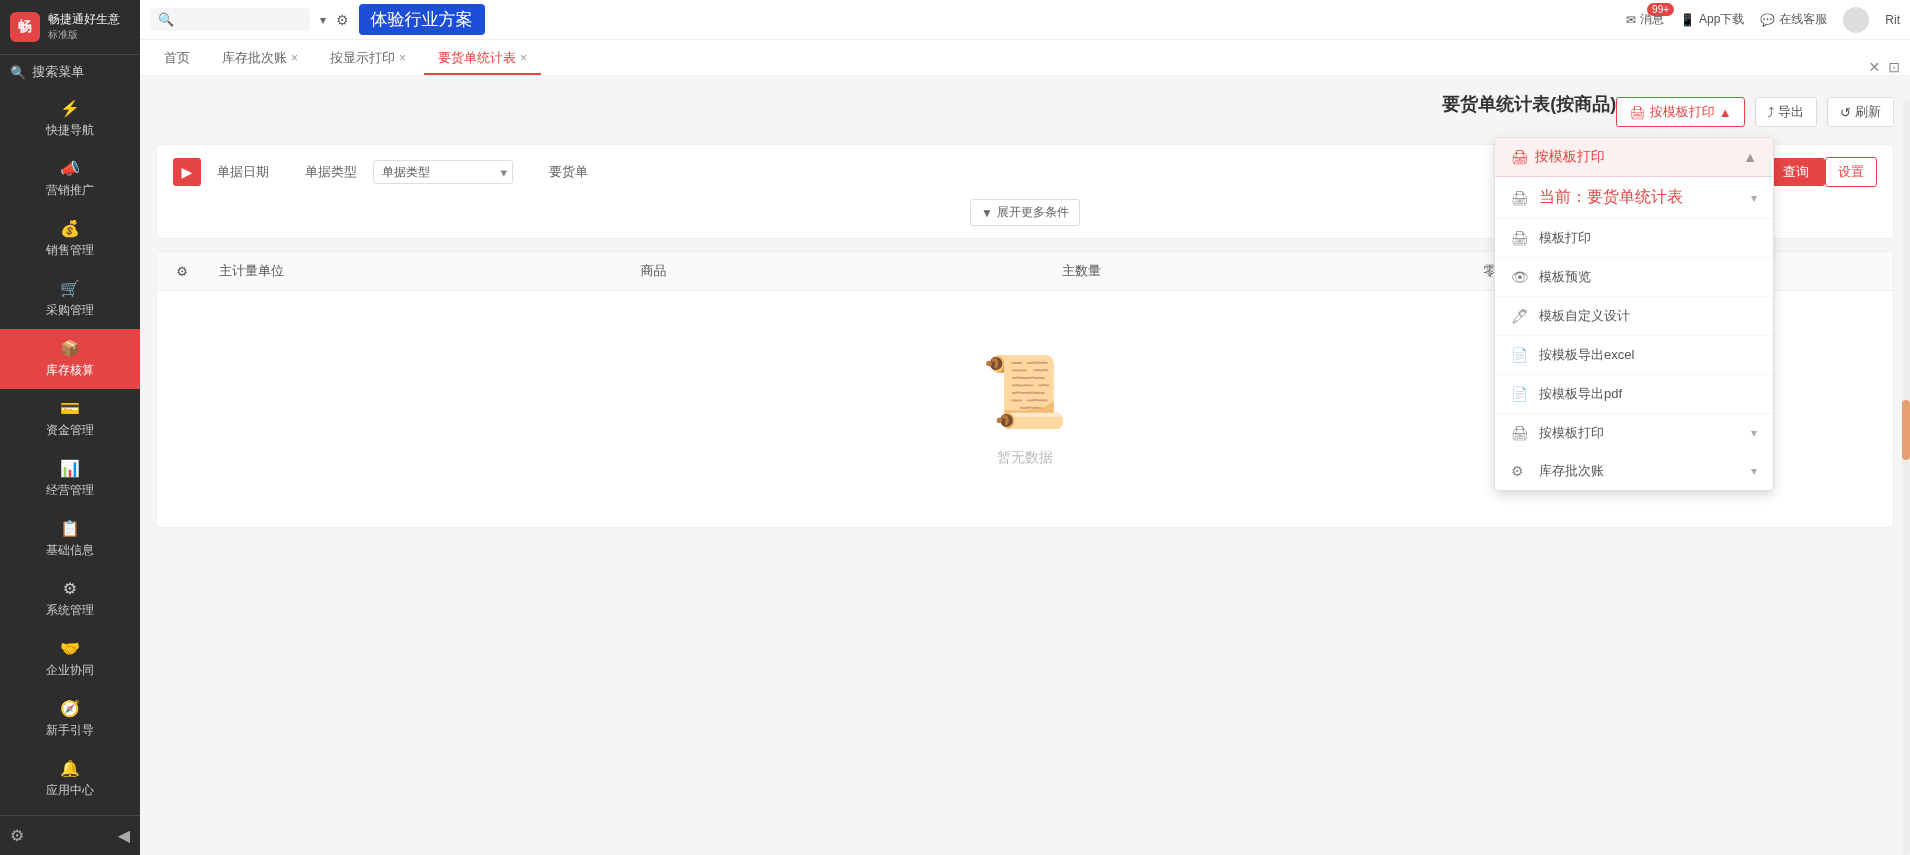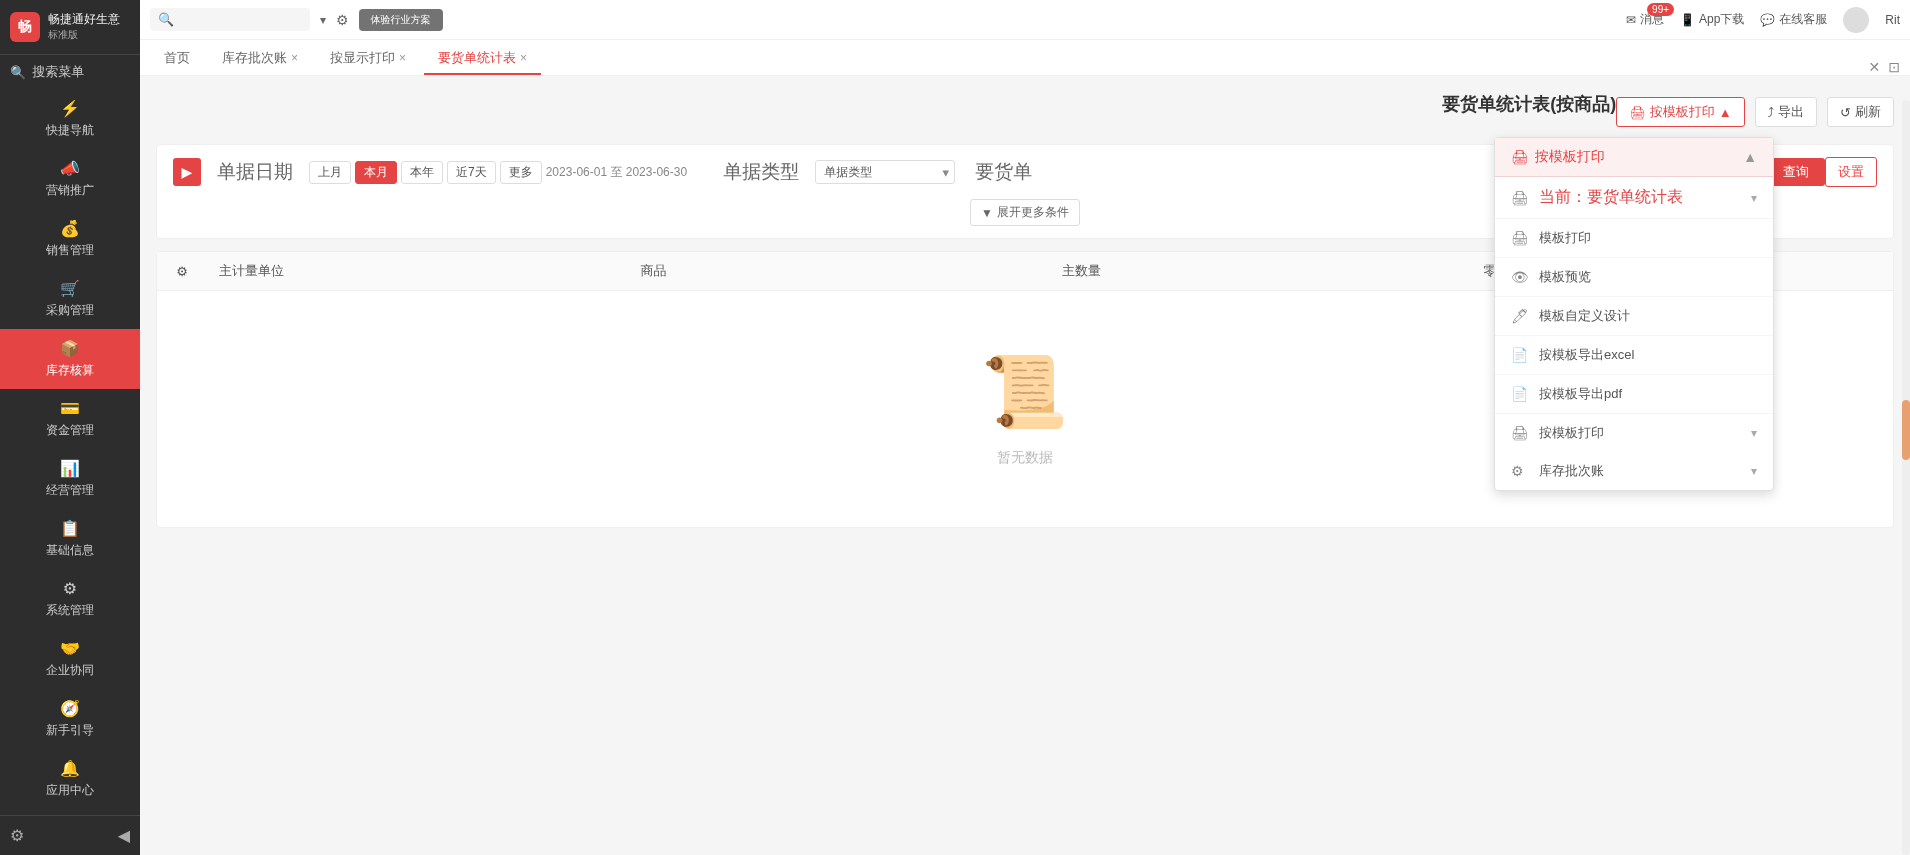--- a/index.html
+++ b/index.html
@@ -21,21 +21,21 @@
 
     
     .main { flex: 1; display: flex; flex-direction: column; overflow: hidden; }
 
     
     .topbar { height: 40px; background: #fff; display: flex; align-items: center; padding: 0 10px; gap: 10px; border-bottom: 1px solid #eee; flex-shrink: 0; }
     .topbar-search { display: flex; align-items: center; background: #f5f5f5; border-radius: 4px; padding: 4px 8px; gap: 4px; width: 160px; }
     .topbar-search input { border: none; background: transparent; font-size: 12px; outline: none; width: 120px; color: #666; }
     .topbar-dropdown { color: #666; cursor: pointer; font-size: 12px; }
     .topbar-gear { color: #666; cursor: pointer; font-size: 14px; }
-    .topbar-trial { background: #737373; color: white; padding: 4px 12px; border-radius: 4px; font-size: 10px; cursor: pointer; border: none; }
+    .topbar-trial { background: #1d4ed8; color: white; padding: 4px 12px; border-radius: 4px; font-size: 17px; cursor: pointer; border: none; }
     .topbar-spacer { flex: 1; }
     .topbar-actions { display: flex; align-items: center; gap: 16px; }
     .topbar-action { display: flex; align-items: center; gap: 4px; color: #555; font-size: 12px; cursor: pointer; position: relative; }
     .badge { background: #e54444; color: white; border-radius: 10px; font-size: 10px; padding: 1px 5px; position: absolute; top: -8px; right: -10px; }
     .topbar-avatar { width: 26px; height: 26px; background: #ddd; border-radius: 50%; }
     .topbar-username { font-size: 12px; color: #555; }
 
     
     .tabs { height: 36px; background: #fff; display: flex; align-items: flex-end; padding: 0 10px; border-bottom: 1px solid #eee; flex-shrink: 0; gap: 4px; }
     .tab { padding: 6px 14px; font-size: 13px; cursor: pointer; color: #666; border-bottom: 2px solid transparent; display: flex; align-items: center; gap: 4px; white-space: nowrap; }
@@ -43,21 +43,21 @@
     .tab-close { font-size: 12px; color: #999; cursor: pointer; }
     .tab-window-controls { margin-left: auto; display: flex; gap: 8px; align-items: center; color: #888; font-size: 16px; cursor: pointer; }
 
     
     .page { flex: 1; overflow: auto; padding: 16px; position: relative; }
     .page-title { font-size: 18px; font-weight: bold; color: #333; margin-bottom: 16px; }
 
     
     .filter-bar { background: #fff; border: 1px solid #eee; border-radius: 4px; padding: 12px 16px; margin-bottom: 12px; position: relative; }
     .filter-row { display: flex; align-items: center; gap: 16px; flex-wrap: wrap; }
-    .filter-label { color: #666; font-size: 19px; white-space: nowrap; }
+    .filter-label { color: #666; font-size: 13px; white-space: nowrap; }
     .filter-date-group { display: flex; align-items: center; gap: 4px; }
     .date-btn { padding: 2px 8px; border: 1px solid #ddd; border-radius: 3px; font-size: 12px; cursor: pointer; background: #fff; color: #555; }
     .date-btn.active { background: #e54444; color: white; border-color: #e54444; }
     .date-range { font-size: 12px; color: #888; }
     .filter-select { border: 1px solid #ddd; border-radius: 3px; padding: 4px 24px 4px 8px; font-size: 12px; color: #555; background: #fff; cursor: pointer; appearance: none; min-width: 140px; }
     .filter-select-wrap { position: relative; }
     .filter-select-wrap::after { content: "▾"; position: absolute; right: 6px; top: 50%; transform: translateY(-50%); color: #888; pointer-events: none; }
     .expand-btn { display: flex; align-items: center; gap: 4px; color: #666; font-size: 12px; cursor: pointer; padding: 4px 10px; border: 1px solid #ddd; border-radius: 3px; background: #fff; margin-top: 8px; }
     .expand-center { display: flex; justify-content: center; margin-top: 4px; }
 
@@ -280,35 +280,27 @@
       </div>
     </div>
 
     <div class="filter-bar">
       <div class="filter-row">
 
         <div style="width:28px;height:28px;background:#e54444;border-radius:3px;display:flex;align-items:center;justify-content:center;cursor:pointer;">
           <span style="color:white;font-size:14px;">▶</span>
         </div>
         <span class="filter-label">单据日期</span>
-        <div class="filter-date-group">
-          <button class="date-btn">上月</button>
-          <button class="date-btn active">本月</button>
-          <button class="date-btn">本年</button>
-          <button class="date-btn">近7天</button>
-          <button class="date-btn">更多</button>
-          <span class="date-range">2023-06-01 至 2023-06-30</span>
-        </div>
         <span class="filter-label" style="margin-left:20px;">单据类型</span>
         <div class="filter-select-wrap">
           <select class="filter-select">
             <option>单据类型</option>
           </select>
         </div>
-        <span class="filter-label" style="margin-left:4px;">要货单</span>
+        <span class="filter-label" style="margin-left:20px;">要货单</span>
         <div style="display:flex;align-items:center;gap:0;margin-left:auto;">
           <span style="color:#888;font-size:16px;cursor:pointer;">···</span>
           <button class="action-btn-red">查询</button>
           <button class="action-btn settings">设置</button>
         </div>
       </div>
       <div class="expand-center">
         <button class="expand-btn">
           <span>▼</span>
           <span>展开更多条件</span>

